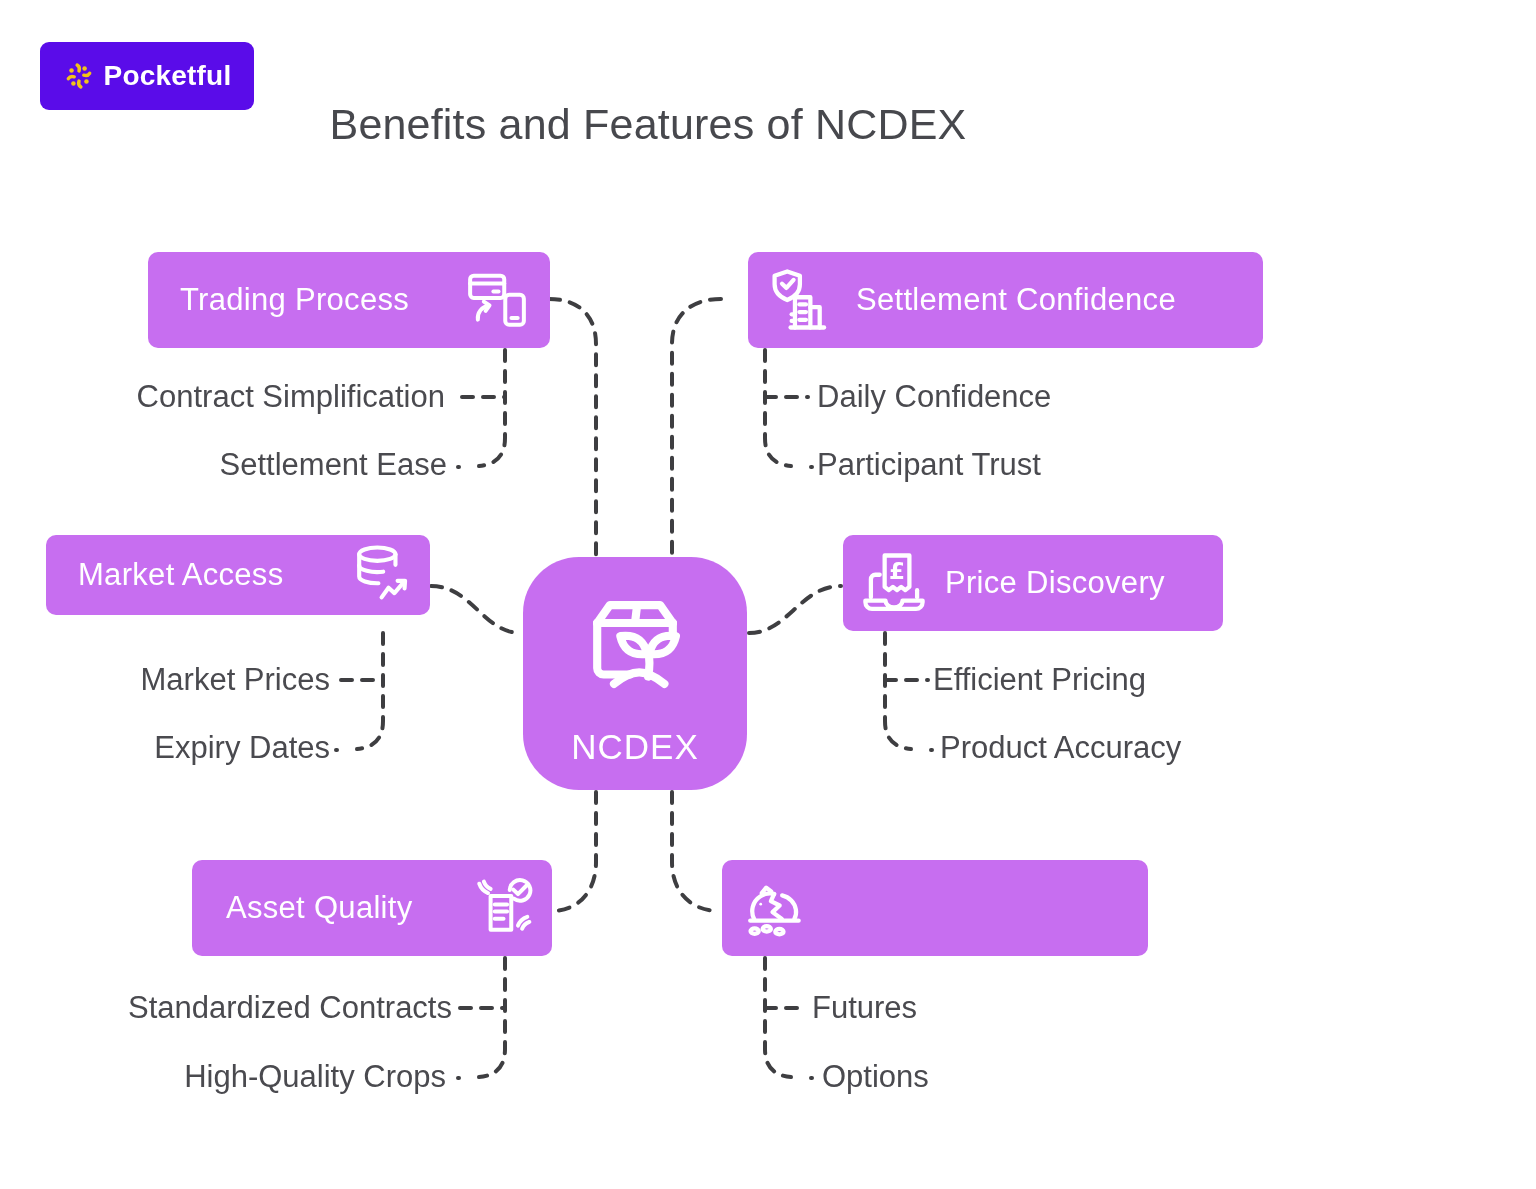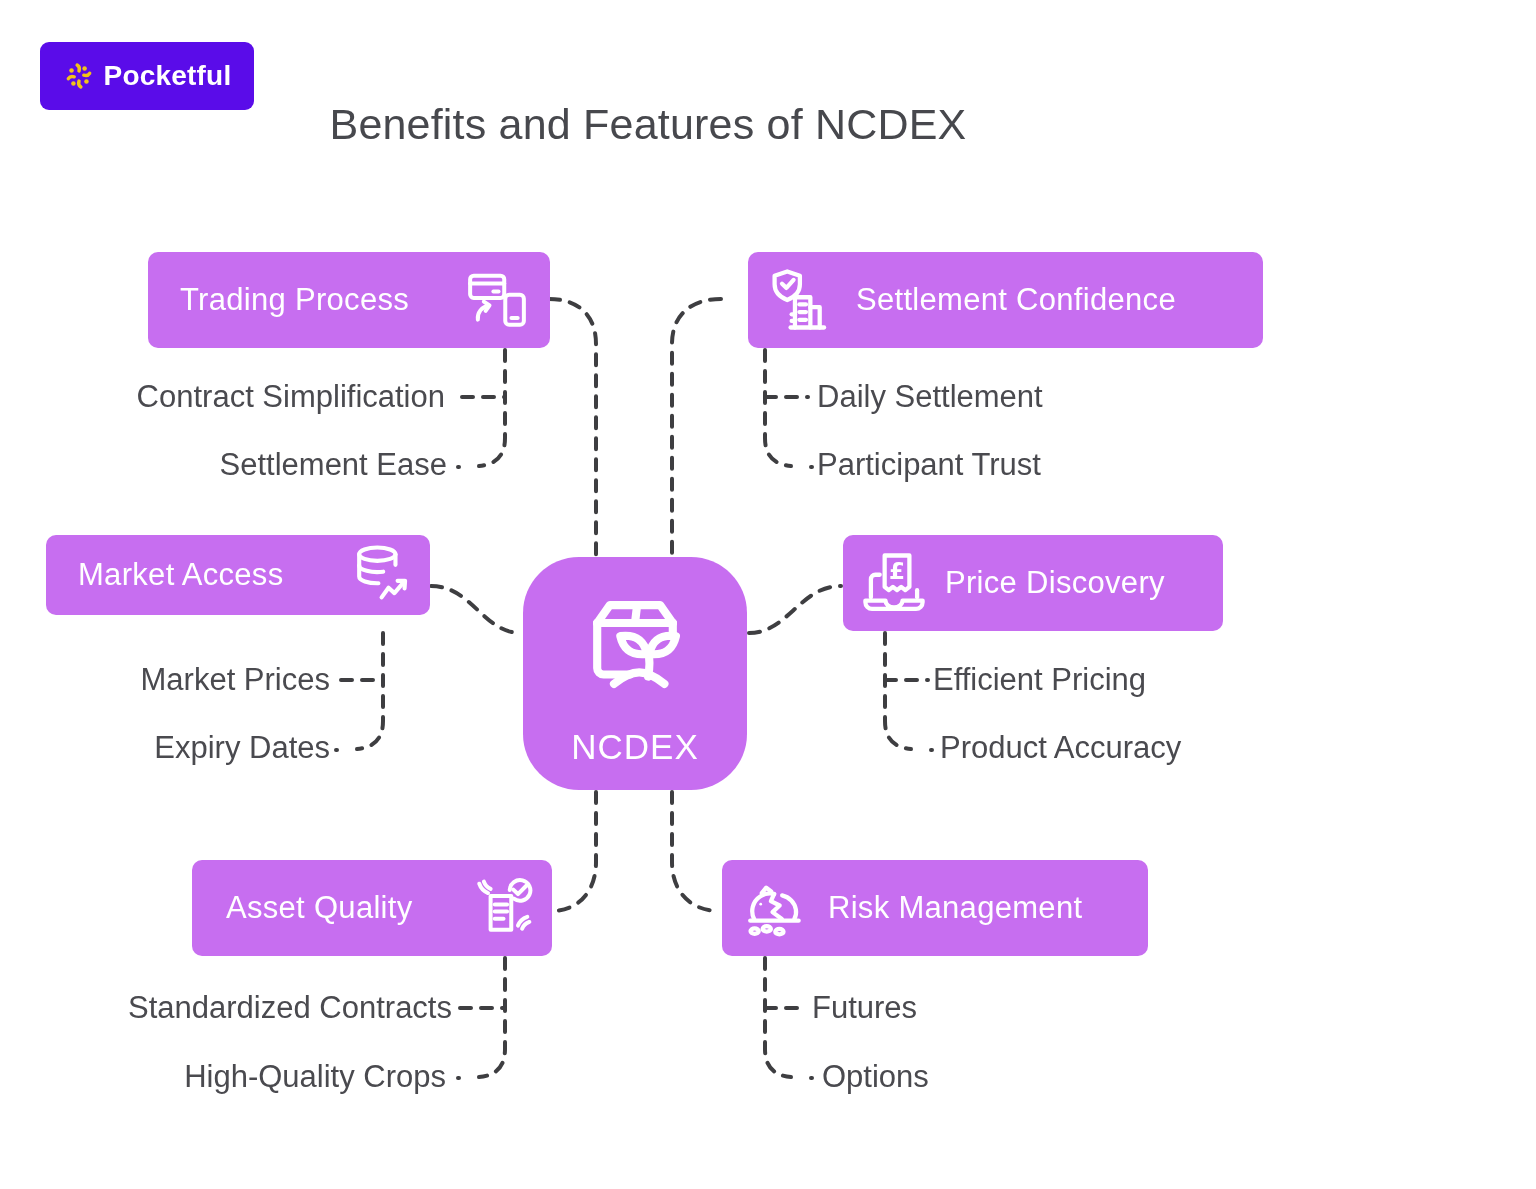--- a/index.html
+++ b/index.html
@@ -206,21 +206,20 @@
       <path d="M14.6,7.4 c2.6,0.6 4.6,2.6 5,5.2 c0.2,1.2 0,2.4 -0.6,3.4"></path>
       <path d="M11.7,6.9 l-1.2,2.6 3.2,1.6 -2.6,2.4 3.4,2.5"></path>
       <path d="M7.2,6.6 l1.6,-2 1.8,1.4"></path>
       <circle cx="6.8" cy="10.6" r="0.5" fill="#ffffff" stroke="none"></circle>
       <line x1="3" y1="16.6" x2="20.6" y2="16.6"></line>
       <ellipse cx="4.6" cy="20.4" rx="1.5" ry="1"></ellipse>
       <ellipse cx="9" cy="19.6" rx="1.5" ry="1"></ellipse>
       <ellipse cx="13.6" cy="20.6" rx="1.5" ry="1"></ellipse>
     </svg>
   </span>
-  <span class="branch-label">Risk Management</span>
 </div>
 
 <div class="center-node">
   <span style="display:flex;">
     <svg width="126" height="126" viewBox="0 0 24 24" class="wicon" stroke-width="1.1">
       <path d="M4.8,8 L7.2,4.6 h9.6 L19.2,8"></path>
       <path d="M4.8,8 h14.4"></path>
       <line x1="12.4" y1="4.6" x2="12" y2="8"></line>
       <path d="M4.8,8 v8.6 a1.2,1.2 0 0 0 1.2,1.2 h5"></path>
       <path d="M19.2,8 v2.2"></path>
@@ -228,21 +227,21 @@
       <path d="M14.3,13.9 c-2.9,0.35 -4.5,-0.8 -5.1,-3.4 c2.9,-0.35 4.5,0.8 5.1,3.4 z"></path>
       <path d="M14.7,13.9 c2.9,0.35 4.5,-0.8 5.1,-3.4 c-2.9,-0.35 -4.5,0.8 -5.1,3.4 z"></path>
       <path d="M8,19.6 c1.8,-1.5 3.2,-2.2 4.8,-2.2 s3,0.7 4.8,2.2"></path>
     </svg>
   </span>
   <span class="center-label">NCDEX</span>
 </div>
 
 <div class="leaf right-align" id="leaf-contract" style="right:auto; left:64px; width:381px;">Contract Simplification</div>
 <div class="leaf right-align" id="leaf-ease" style="right:auto; left:64px; width:383px;">Settlement Ease</div>
-<div class="leaf" id="leaf-daily">Daily Settlement</div>
+<div class="leaf" id="leaf-daily">Daily Confidence</div>
 <div class="leaf" id="leaf-trust">Participant Trust</div>
 <div class="leaf right-align" id="leaf-mprices" style="right:auto; left:64px; width:266px;">Market Prices</div>
 <div class="leaf right-align" id="leaf-expiry" style="right:auto; left:64px; width:266px;">Expiry Dates</div>
 <div class="leaf" id="leaf-efficient">Efficient Pricing</div>
 <div class="leaf" id="leaf-accuracy">Product Accuracy</div>
 <div class="leaf right-align" id="leaf-standard" style="right:auto; left:64px; width:388px;">Standardized Contracts</div>
 <div class="leaf right-align" id="leaf-crops" style="right:auto; left:64px; width:382px;">High-Quality Crops</div>
 <div class="leaf" id="leaf-futures">Futures</div>
 <div class="leaf" id="leaf-options">Options</div>
 

